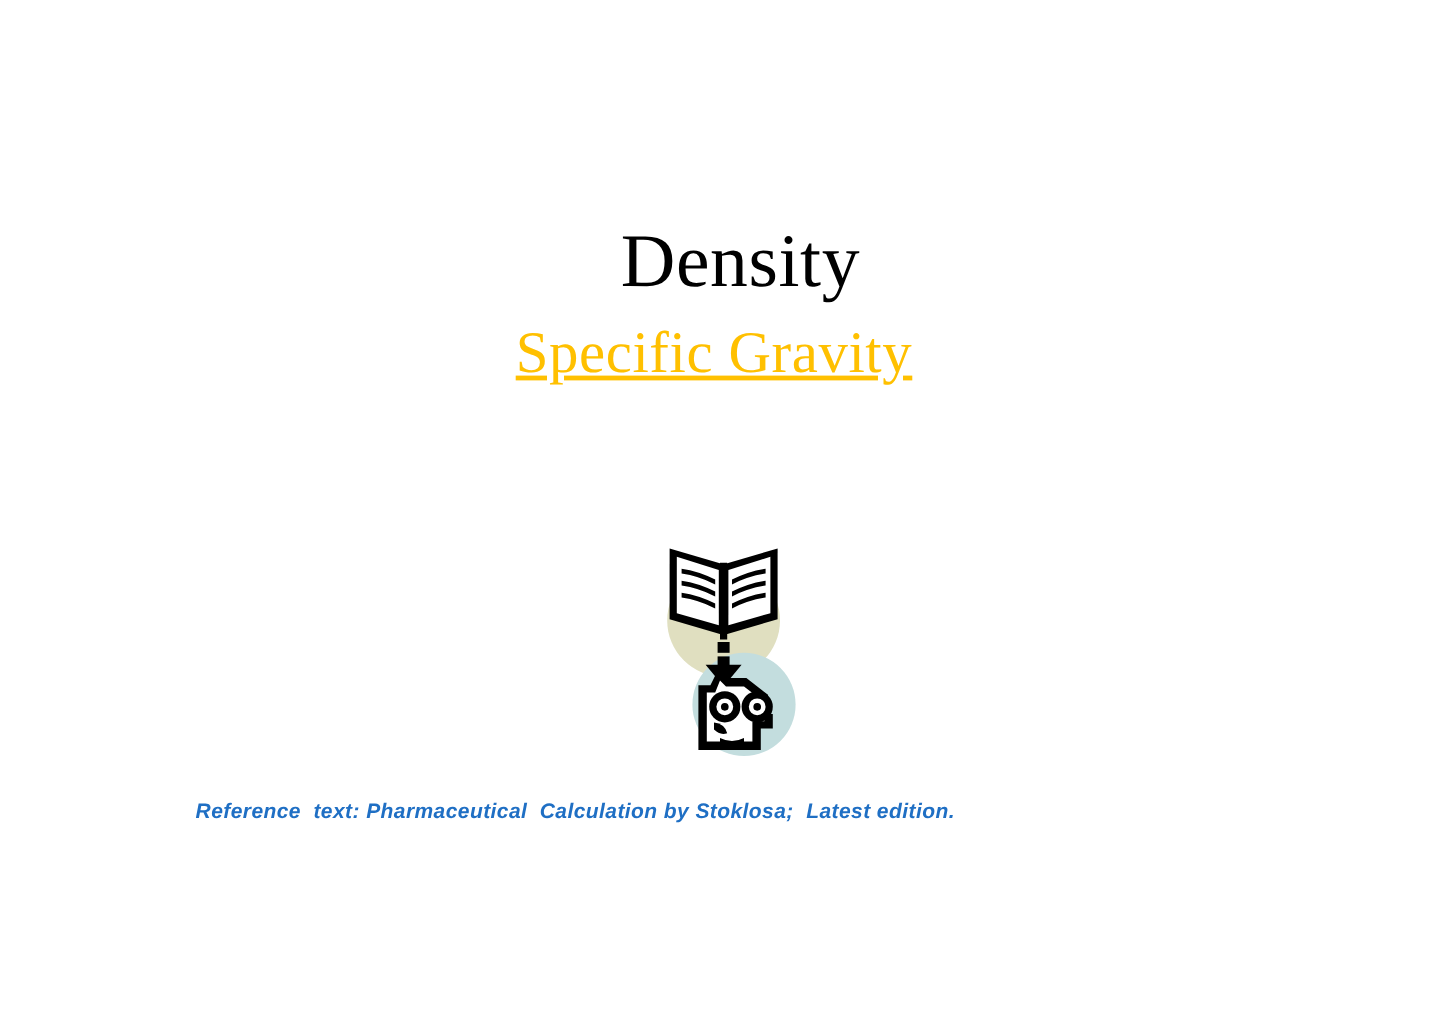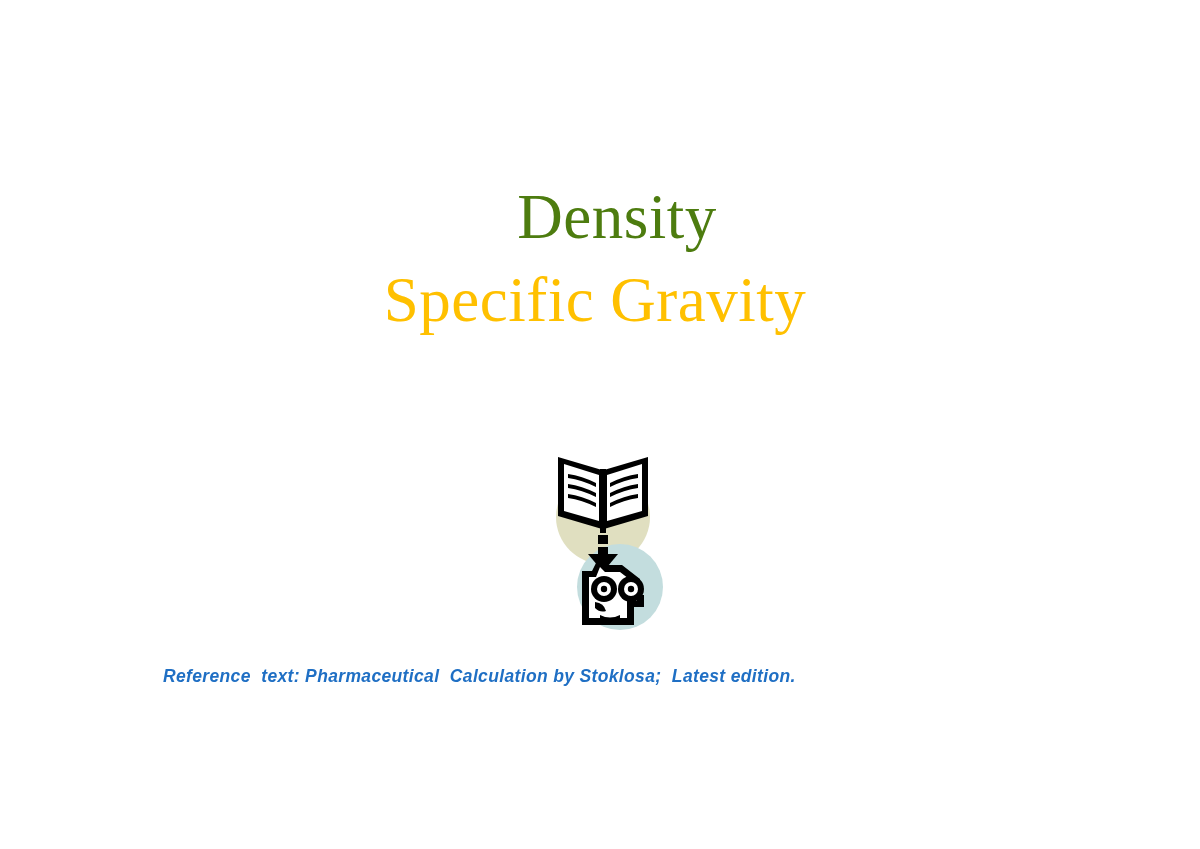--- a/index.html
+++ b/index.html
@@ -39,22 +39,23 @@
     font-weight: 400;
     line-height: 1.00;
     white-space: nowrap;
     letter-spacing: 0.5px;
   }
   .title-line.l1 {
     font-size: 63px;
     margin-bottom: 20px;
   }
   .title-line.l2 {
-    font-size: 63px;
+    font-size: 49px;
     margin-bottom: 20px;
+    text-decoration: underline;
   }
   .title-line.l3 {
     font-size: 63px;
   }
 
   
   .clipart {
     position: absolute;
     left: 548px;
     top: 443px;
@@ -80,21 +81,21 @@
     white-space: pre;
     line-height: 1.2;
   }
 </style>
 </head>
 <body style="background: rgb(255, 255, 255);">
 
 <div class="slide">
 
   <div class="title-block">
-    <div class="title-line l1" style="color: #4d7c0f; margin-left: 44px;">Density</div>
+    <div class="title-line l1" style="color: #000000; margin-left: 44px;">Density</div>
     <div class="title-line l2" style="color: rgb(255, 192, 0);">Specific Gravity</div>
   </div>
 
   <div class="clipart">
     <svg viewBox="0 0 125 190" xmlns="http://www.w3.org/2000/svg">
 
       <circle cx="55" cy="74" r="47" class="c-beige" fill="#E0DFC0"></circle>
 
       <circle cx="72" cy="144" r="43" class="c-blue" fill="#C3DDDE"></circle>
 

